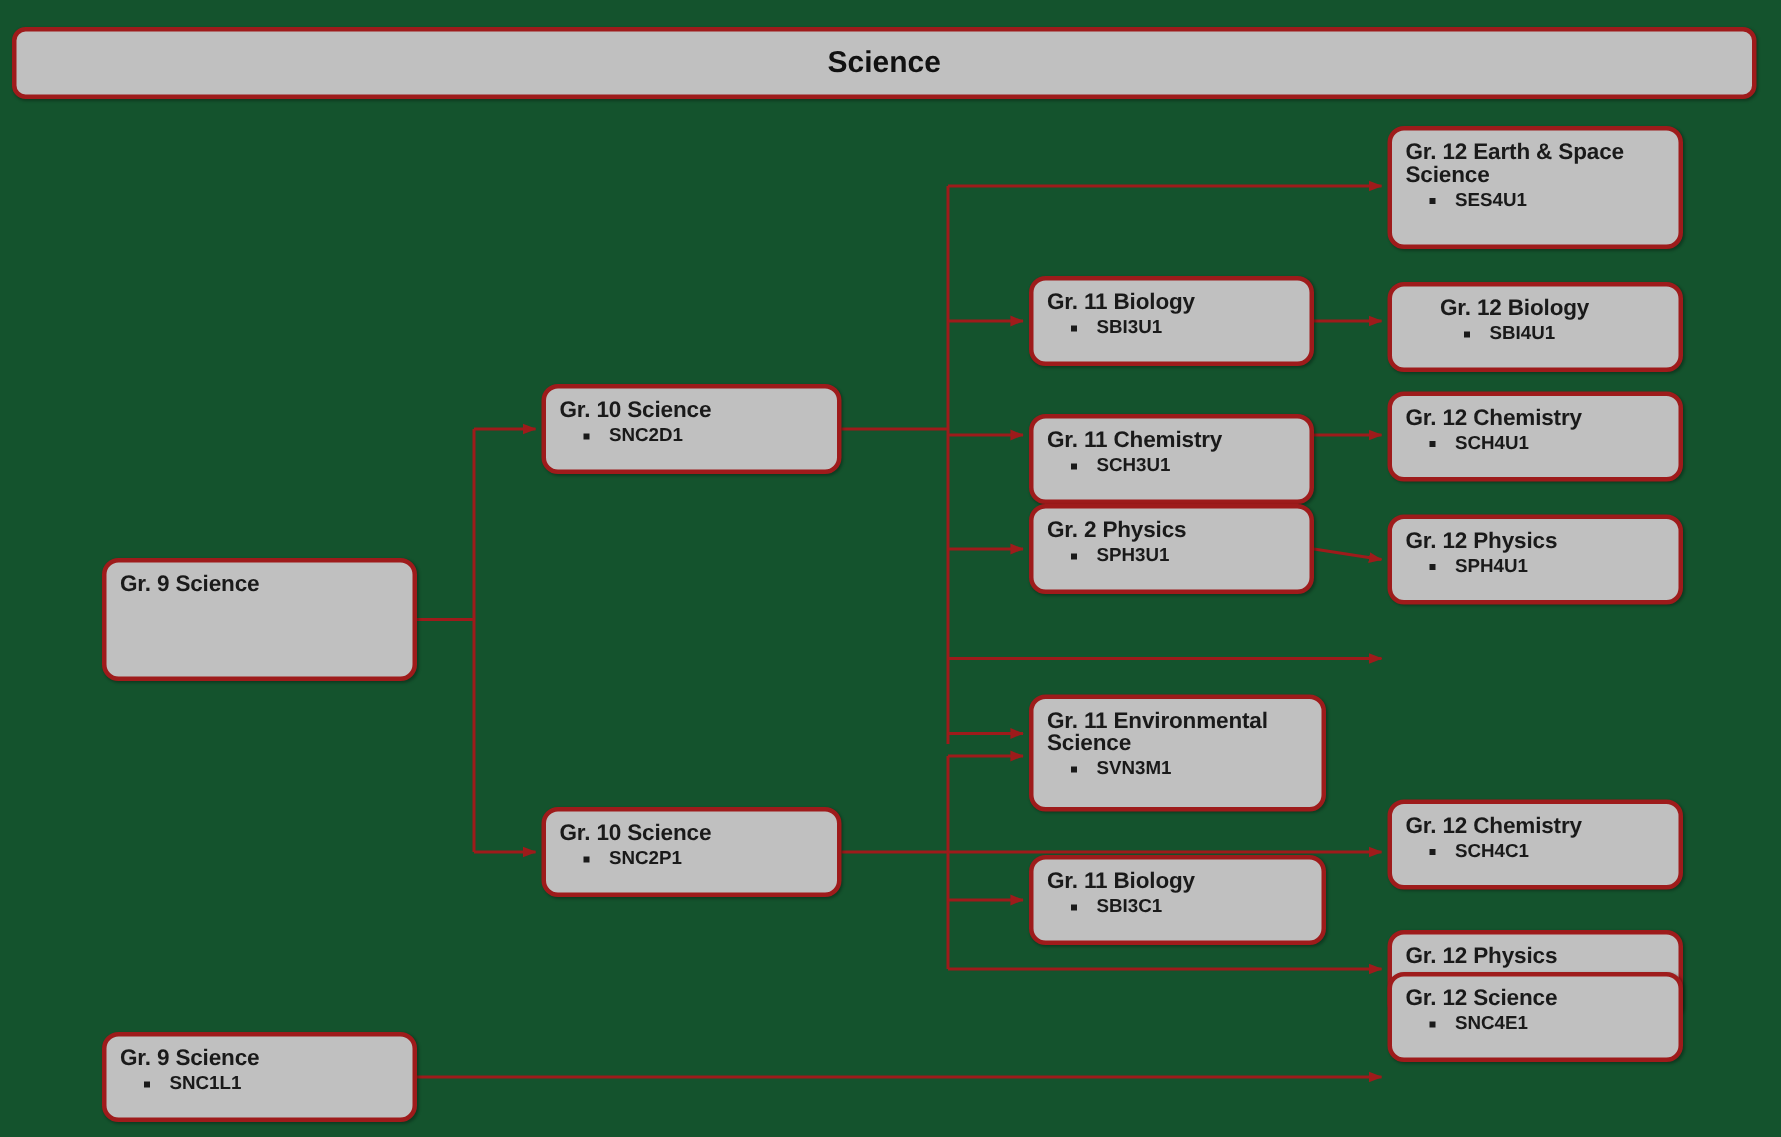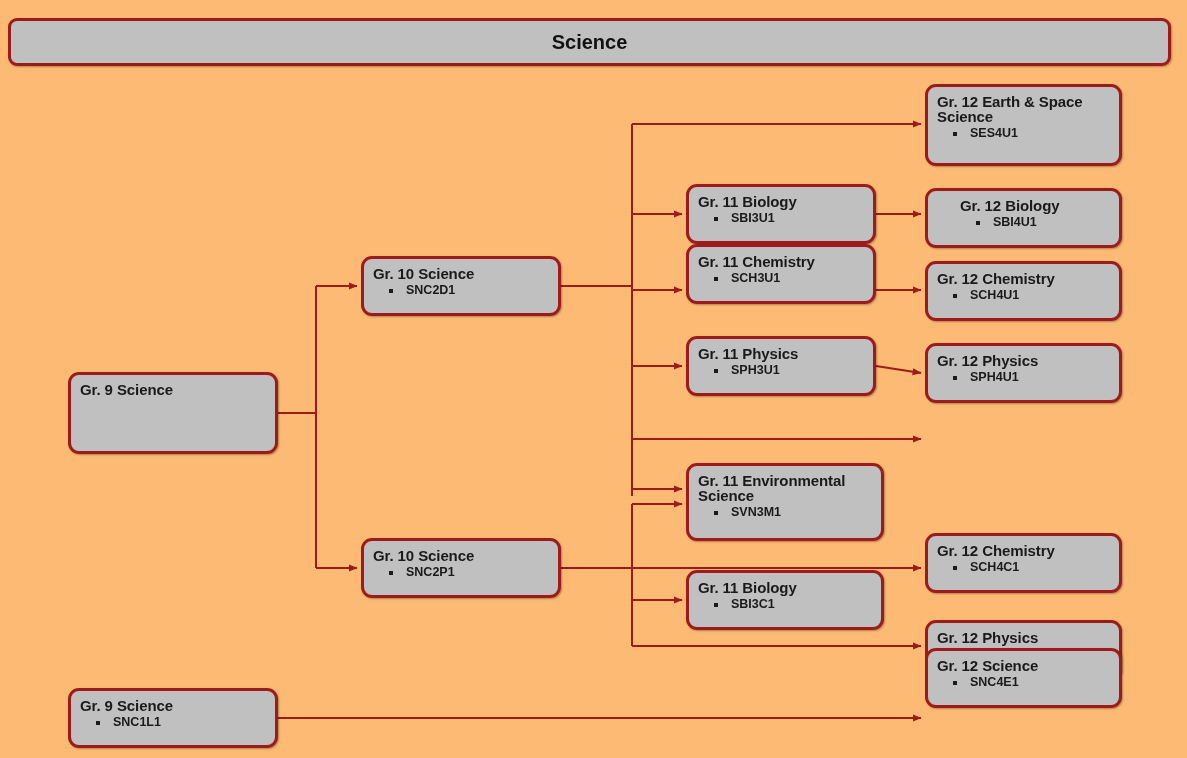--- a/index.html
+++ b/index.html
@@ -7,21 +7,21 @@
     padding: 0;
     background: #ffffff;
   }
   body {
     font-family: "Liberation Sans", sans-serif;
   }
   #canvas {
     position: relative;
     width: 1187px;
     height: 758px;
-    background: #fdba74;
+    background: #14532d;
     overflow: hidden;
   }
   #edge-layer {
     position: absolute;
     left: 0;
     top: 0;
     width: 1187px;
     height: 758px;
     pointer-events: none;
   }
@@ -150,29 +150,29 @@
     </ul>
   </div>
 
   <div class="node" style="left:686px; top:184px; width:190px; height:60px;">
     <div class="title">Gr. 11 Biology</div>
     <ul>
       <li>SBI3U1</li>
     </ul>
   </div>
 
-  <div class="node" style="left:686px; top:244px; width:190px; height:60px;">
+  <div class="node" style="left:686px; top:276px; width:190px; height:60px;">
     <div class="title">Gr. 11 Chemistry</div>
     <ul>
       <li>SCH3U1</li>
     </ul>
   </div>
 
   <div class="node" style="left:686px; top:336px; width:190px; height:60px;">
-    <div class="title">Gr. 11 Physics</div>
+    <div class="title">Gr. 2 Physics</div>
     <ul>
       <li>SPH3U1</li>
     </ul>
   </div>
 
   <div class="node" style="left:686px; top:463px; width:198px; height:78px;">
     <div class="title">Gr. 11 Environmental
 Science</div>
     <ul>
       <li>SVN3M1</li>

